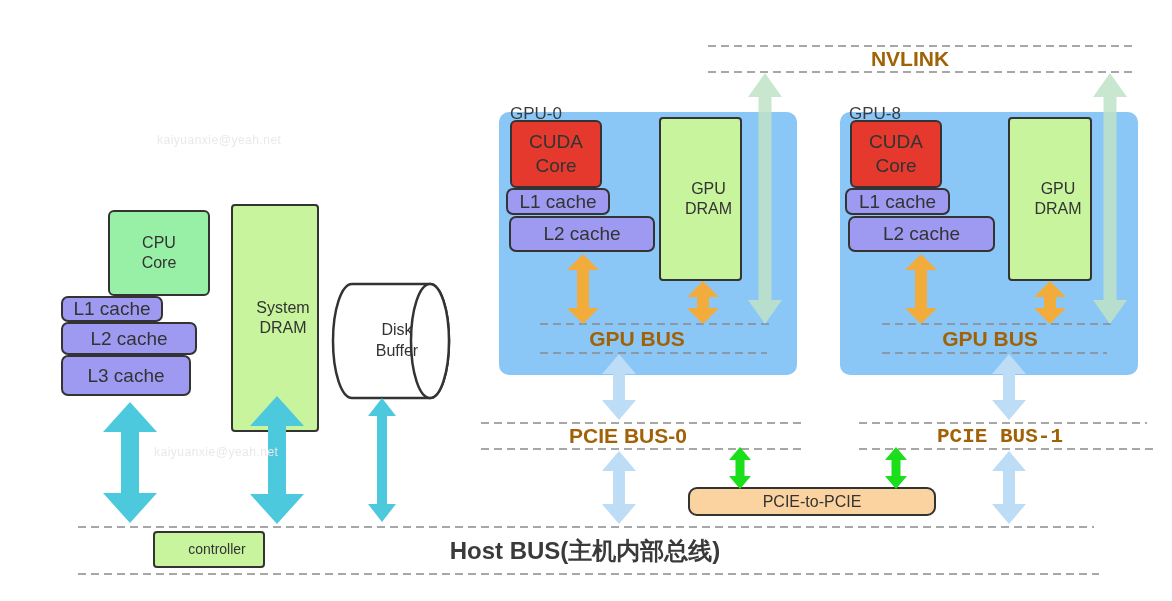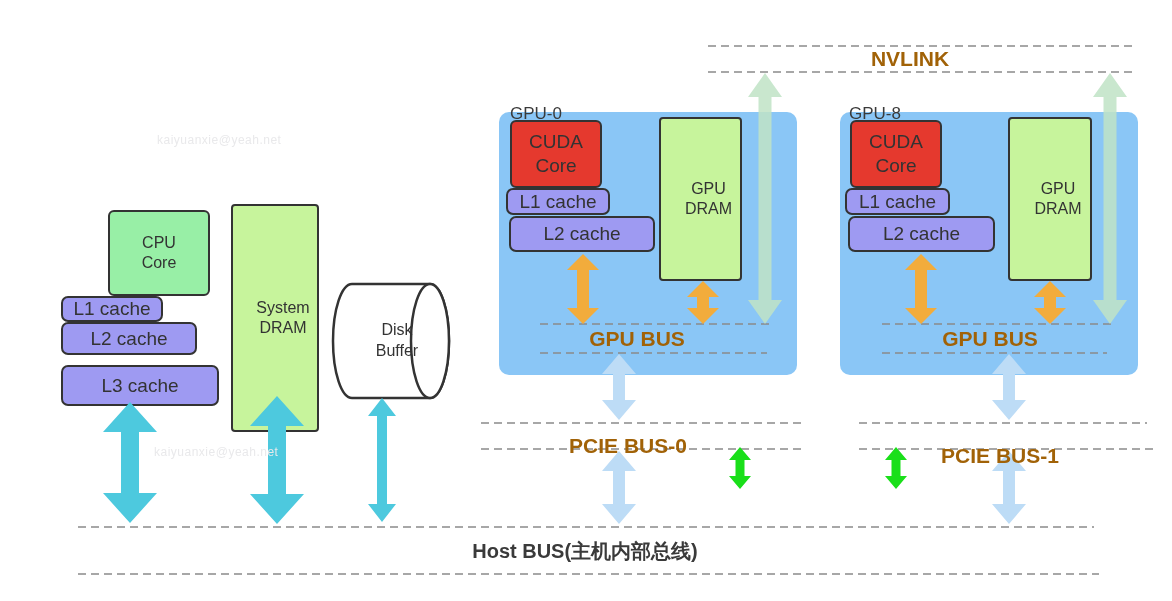--- a/index.html
+++ b/index.html
@@ -22,57 +22,59 @@
   .teal{fill:var(--teal-arrow);}
   .lblue{fill:var(--lightblue-arrow);}
   .orange{fill:var(--orange-arrow);}
   .bgreen{fill:var(--green-arrow);}
   .pgreen{fill:var(--palegreen-arrow);fill-opacity:0.85;}
   .dash{stroke:var(--dash-gray);stroke-width:1.6;stroke-dasharray:8 5;fill:none;}
   .cyl{fill:#ffffff;stroke:var(--border-dark);stroke-width:2.5;}
   .lbl{position:absolute;color:var(--text-dark);}
   .lbl.ctr{transform:translate(-50%,-50%);white-space:nowrap;}
   .bus-lbl{font-weight:bold;font-size:21px;color:#a16207;}
-  .host-lbl{font-weight:bold;font-size:20px;color:#3a3a3a;}
+  .host-lbl{font-weight:bold;font-size:24px;color:#3a3a3a;}
   .gpu-name{font-size:17px;color:#3a3a3a;margin-top:24px;}
   .disk-lbl{font-size:16px;text-align:center;white-space:pre-line;line-height:1.3;transform:translate(-50%,-50%);margin-left:12px;}
   .watermark{position:absolute;font-size:12px;color:var(--watermark);letter-spacing:0.5px;z-index:30;}
   .f16{font-size:16px;}.f15{font-size:19px;}.f14{font-size:14px;}
   .r6{border-radius:6px;}.r7{border-radius:7px;}.r8{border-radius:4px;padding-left:16px;}.r9{border-radius:9px;}
 </style>
 </head>
 <body>
 
 <div id="stage">
 
   <div class="gpu-container" style="left:499px;top:112px;width:298px;height:263px;"></div>
   <div class="gpu-container" style="left:840px;top:112px;width:298px;height:263px;"></div>
 
   <div class="box mint r6 f16" style="left:60px;top:210px;width:102px;height:86px;margin-left:48px;">CPU
 Core</div>
   <div class="box purple r7 f15" style="left:61px;top:296px;width:102px;height:26px;">L1 cache</div>
   <div class="box purple r7 f15" style="left:61px;top:322px;width:136px;height:33px;">L2 cache</div>
-  <div class="box purple r7 f15" style="left:61px;top:365px;width:158px;height:41px;">L3 cache</div>
+  <div class="box purple r7 f15" style="left:61px;top:355px;width:130px;height:41px;">L3 cache</div>
   <div class="box ygreen r8 f16" style="left:231px;top:204px;width:88px;height:228px;">System
 DRAM</div>
 
   <div class="box red r6 f15" style="left:510px;top:120px;width:92px;height:68px;">CUDA
 Core</div>
   <div class="box purple r7 f15" style="left:506px;top:188px;width:104px;height:27px;">L1 cache</div>
   <div class="box purple r7 f15" style="left:509px;top:216px;width:146px;height:36px;">L2 cache</div>
   <div class="box ygreen r8 f16" style="left:659px;top:117px;width:83px;height:164px;">GPU
 DRAM</div>
 
   <div class="box red r6 f15" style="left:850px;top:120px;width:92px;height:68px;">CUDA
 Core</div>
   <div class="box purple r7 f15" style="left:845px;top:188px;width:105px;height:27px;">L1 cache</div>
   <div class="box purple r7 f15" style="left:848px;top:216px;width:147px;height:36px;">L2 cache</div>
   <div class="box ygreen r8 f16" style="left:1008px;top:117px;width:84px;height:164px;">GPU
 DRAM</div>
 
+  <div class="box peach r9 f16" style="left:688px;top:487px;width:248px;height:29px;">PCIE-to-PCIE</div>
+  <div class="box ygreen r8 f14" style="left:153px;top:531px;width:112px;height:37px;">controller</div>
 
   <svg id="overlay" width="1172" height="601" viewBox="0 0 1172 601">
 
     <path class="cyl" d="M 352 284 A 19 57 0 0 0 352 398 L 430 398 A 19 57 0 0 0 430 284 Z"></path>
     <ellipse class="cyl" cx="430" cy="341" rx="19" ry="57"></ellipse>
 
     <line class="dash" x1="708" y1="46" x2="1137" y2="46"></line>
     <line class="dash" x1="708" y1="72" x2="1137" y2="72"></line>
 
     <line class="dash" x1="540" y1="324" x2="772" y2="324"></line>
@@ -109,20 +111,20 @@
     <polygon class="bgreen" points="896,447 907,460 900.5,460 900.5,476 907,476 896,489 885,476 891.5,476 891.5,460 885,460"></polygon>
   </svg>
 
   <div class="lbl disk-lbl" style="left:385px;top:341px;">Disk
 Buffer</div>
   <div class="lbl gpu-name" style="left:510px;top:80px;">GPU-0</div>
   <div class="lbl gpu-name" style="left:849px;top:80px;">GPU-8</div>
   <div class="lbl ctr bus-lbl" style="left:910px;top:59px;">NVLINK</div>
   <div class="lbl ctr bus-lbl" style="left:637px;top:339px;">GPU BUS</div>
   <div class="lbl ctr bus-lbl" style="left:990px;top:339px;">GPU BUS</div>
-  <div class="lbl ctr bus-lbl" style="left:628px;top:446px;">PCIE BUS-0</div>
-  <div class="lbl ctr bus-lbl" style="left:1000px;top:456px;">PCIE BUS-1</div>
+  <div class="lbl ctr bus-lbl" style="left:628px;top:436px;">PCIE BUS-0</div>
+  <div class="lbl ctr bus-lbl" style="left:1000px;top:436px;font-family:Liberation Mono, monospace;">PCIE BUS-1</div>
   <div class="lbl ctr host-lbl" style="left:585px;top:551px;">Host BUS(主机内部总线)</div>
 
   <div class="watermark" style="left:157px;top:133px;">kaiyuanxie@yeah.net</div>
   <div class="watermark" style="left:154px;top:445px;">kaiyuanxie@yeah.net</div>
 
 </div>
 
 </body></html>

